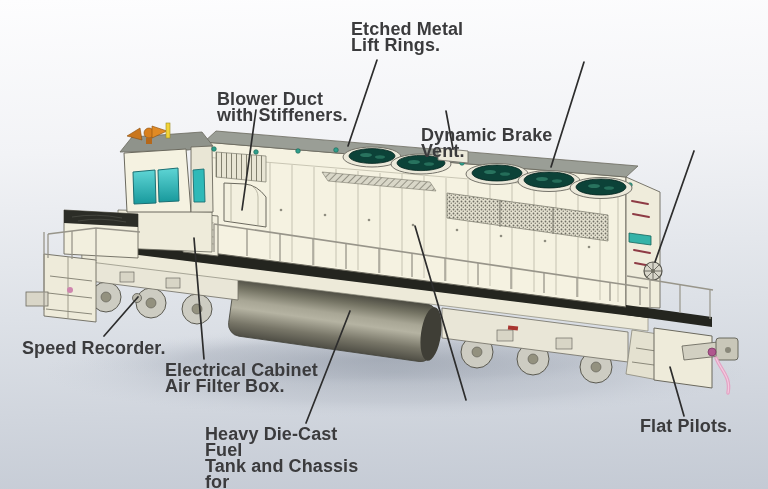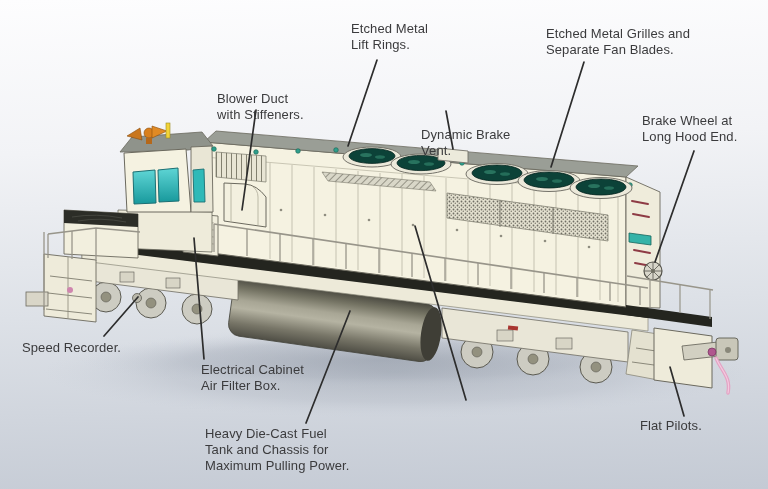--- a/index.html
+++ b/index.html
@@ -6,22 +6,22 @@
   .stage{
     position:relative;
     width:768px;height:489px;
     overflow:hidden;
     background:linear-gradient(178deg,#fdfdfe 0%,#f2f3f6 30%,#dde1e7 62%,#c4cad4 100%);
     font-family:"Liberation Sans",sans-serif;
   }
   .scene{position:absolute;left:0;top:0;width:768px;height:489px;}
   .callout{
     position:absolute;
-    font-weight:normal;
-    font-size:13px;
+    font-weight:bold;
+    font-size:18px;
     line-height:16px;
     color:#3b3b3d;
     white-space:pre-line;
     letter-spacing:.1px;
   }
   .callout.right{text-align:left;}
 </style>
 </head>
 <body>
 
@@ -312,29 +312,25 @@
       <line x1="104" y1="336" x2="138" y2="297"></line>
       <line x1="204" y1="359" x2="194" y2="238"></line>
       <line x1="306" y1="423" x2="350" y2="311"></line>
       <line x1="466" y1="400" x2="415" y2="226"></line>
       <line x1="684" y1="416" x2="670" y2="367"></line>
     </g>
   </svg>
 
   <div class="callout" style="left:351px;top:21px;">Etched Metal
 Lift Rings.</div>
-  <div class="callout" style="left:546px;top:26px;">Etched Metal Grilles and
-Separate Fan Blades.</div>
   <div class="callout" style="left:217px;top:75px;margin-top:16px;">Blower Duct
 with Stiffeners.</div>
   <div class="callout" style="left:421px;top:79px;margin-top:48px;">Dynamic Brake
 Vent.</div>
-  <div class="callout" style="left:642px;top:113px;">Brake Wheel at
-Long Hood End.</div>
   <div class="callout" style="left:22px;top:340px;text-align:right;">Speed Recorder.</div>
-  <div class="callout" style="left:165px;top:362px;margin-left:36px;">Electrical Cabinet
+  <div class="callout" style="left:165px;top:362px;">Electrical Cabinet
 Air Filter Box.</div>
   <div class="callout right" style="left:205px;top:426px;width:165px;">Heavy Die-Cast Fuel
 Tank and Chassis for
 Maximum Pulling Power.</div>
   <div class="callout" style="left:640px;top:418px;">Flat Pilots.</div>
 
 </div>
 
 </body></html>

